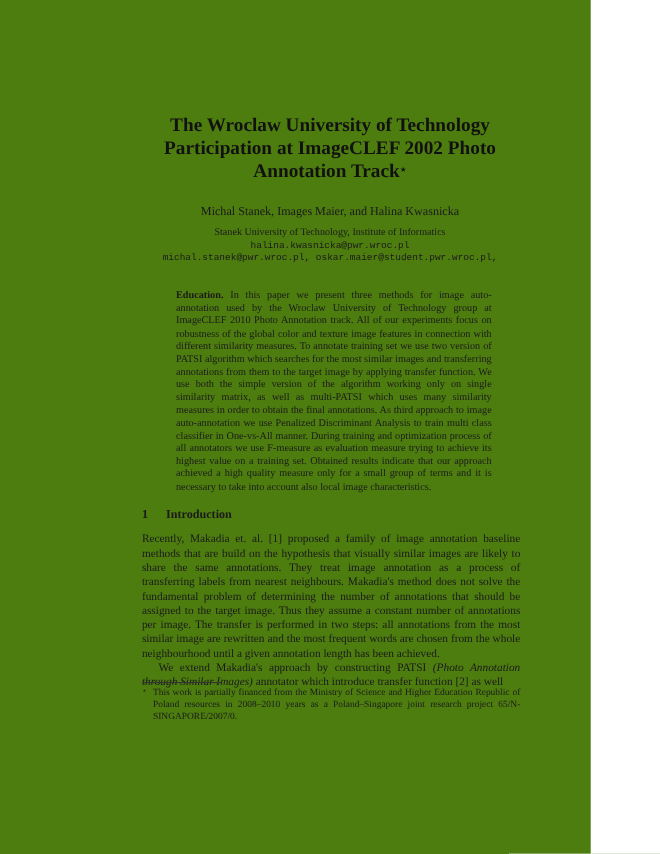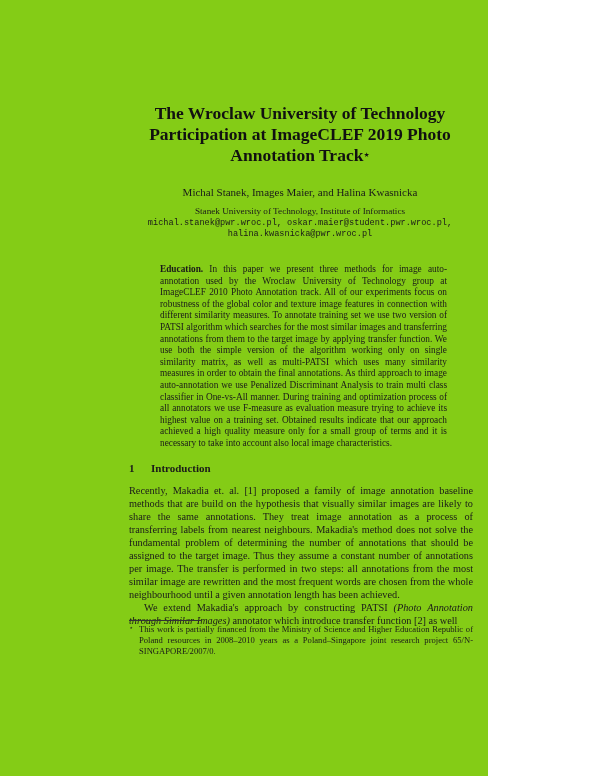--- a/index.html
+++ b/index.html
@@ -1,18 +1,18 @@
 <!DOCTYPE html>
 <html><head>
 <meta charset="utf-8">
 <style>
   html, body { margin: 0; padding: 0; background: #ffffff; }
   body { width: 600px; height: 776px; position: relative; overflow: hidden;
          font-family: "DejaVu Serif", "Liberation Serif", serif; color: #1a1a1a; }
-  .page { position: absolute; left: 0; top: 0; width: 488px; height: 776px; background: #84cc16; }
+  .page { position: absolute; left: 0; top: 0; width: 537px; height: 776px; background: #4d7c0f; }
   .title { position: absolute; left: 120px; width: 360px; top: 103px; text-align: center;
            font-family: "Liberation Serif", serif; font-weight: bold; font-size: 17.5px; line-height: 21px; color: #111; }
   .title sup { font-size: 10px; vertical-align: top; position: relative; top: -1px; }
   .authors { position: absolute; left: 120px; width: 360px; top: 186px; text-align: center;
              font-family: "Liberation Serif", serif; font-size: 11px; line-height: 13px; }
   .affil { position: absolute; left: 120px; width: 360px; top: 206px; text-align: center;
            font-family: "Liberation Serif", serif; font-size: 9.2px; line-height: 11.5px; }
   .mono { font-family: "Liberation Mono", monospace; font-size: 8.6px; }
   .abstract { position: absolute; left: 160px; width: 287px; top: 264px;
               font-family: "Liberation Serif", serif; font-size: 9.3px; line-height: 11.6px;
@@ -33,30 +33,30 @@
   .footnote .mark { position: absolute; left: 0; top: -1px; font-size: 7px; }
   .footnote .ftext { padding-left: 10px; display: block; }
 </style>
 </head>
 <body>
 
 <div class="page">
 
   <div class="title">
     <div>The Wroclaw University of Technology</div>
-    <div>Participation at ImageCLEF 2019 Photo</div>
+    <div>Participation at ImageCLEF 2002 Photo</div>
     <div><span>Annotation Track</span><sup>⋆</sup></div>
   </div>
 
   <div class="authors">Michal Stanek, Images Maier, and Halina Kwasnicka</div>
 
   <div class="affil">
     <div>Stanek University of Technology, Institute of Informatics</div>
+    <div class="mono">halina.kwasnicka@pwr.wroc.pl</div>
     <div class="mono">michal.stanek@pwr.wroc.pl, oskar.maier@student.pwr.wroc.pl,</div>
-    <div class="mono">halina.kwasnicka@pwr.wroc.pl</div>
   </div>
 
   <div class="abstract">
     <b>Education.</b>
     <span>In this paper we present three methods for image auto-annotation used by the Wroclaw University of Technology group at ImageCLEF 2010 Photo Annotation track. All of our experiments focus on robustness of the global color and texture image features in connection with different similarity measures. To annotate training set we use two version of PATSI algorithm which searches for the most similar images and transferring annotations from them to the target image by applying transfer function. We use both the simple version of the algorithm working only on single similarity matrix, as well as multi-PATSI which uses many similarity measures in order to obtain the final annotations. As third approach to image auto-annotation we use Penalized Discriminant Analysis to train multi class classifier in One-vs-All manner. During training and optimization process of all annotators we use F-measure as evaluation measure trying to achieve its highest value on a training set. Obtained results indicate that our approach achieved a high quality measure only for a small group of terms and it is necessary to take into account also local image characteristics.</span>
   </div>
 
   <div class="section">
     <span class="num">1</span><span>Introduction</span>
   </div>

